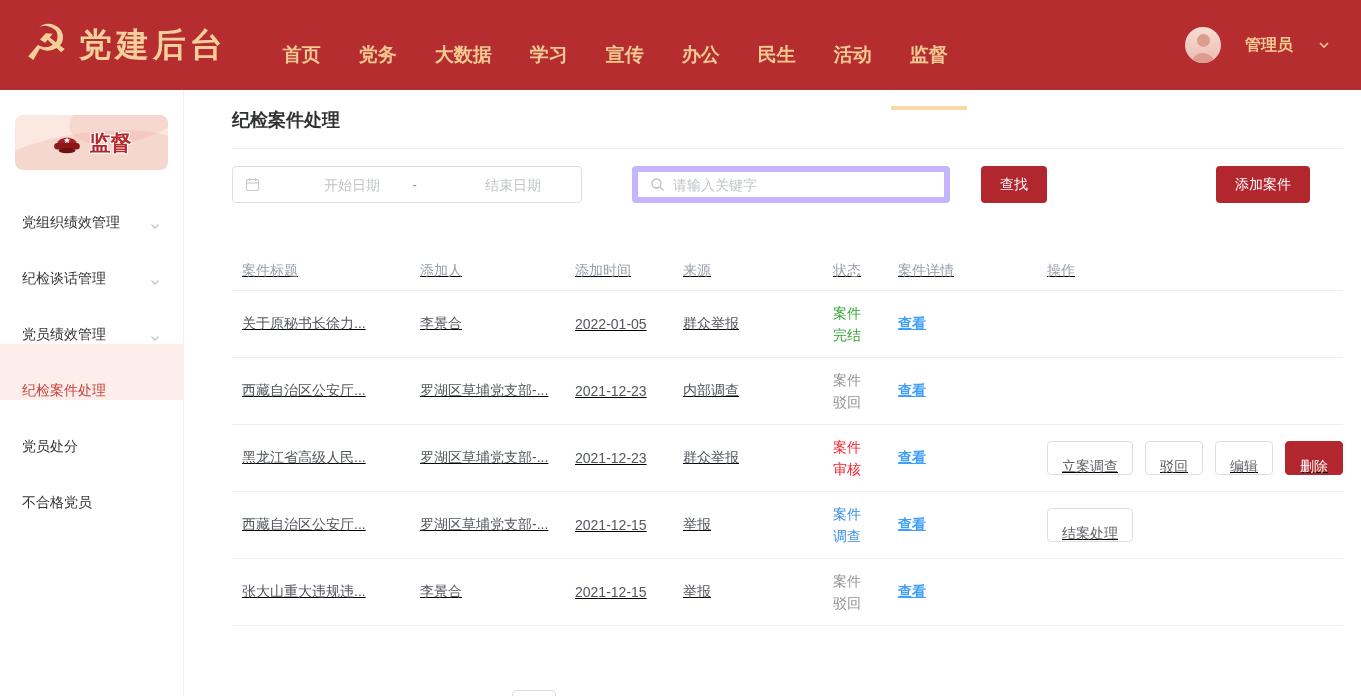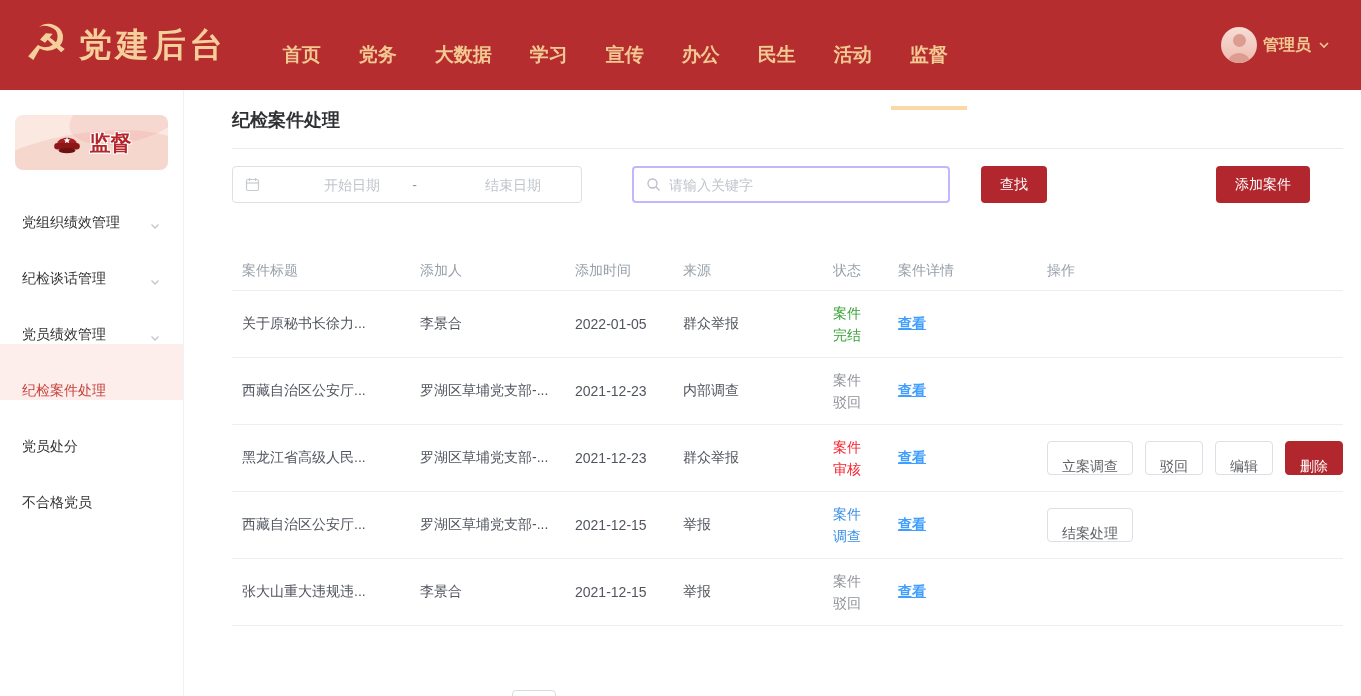--- a/index.html
+++ b/index.html
@@ -8,21 +8,21 @@
 
   
   .topbar { height:90px; background:#b52d2f; display:flex; align-items:center; padding:0 30px 0 24px; }
   .logo { display:flex; align-items:center; gap:10px; cursor:pointer; }
   .logo-emblem { font-size:50px; line-height:1; color:#f5cf9b; transform:translateY(-2px); }
   .logo-text { font-size:33px; font-weight:bold; color:#f5cf9b; letter-spacing:4px; }
   .main-nav { display:flex; margin-left:56px; height:90px; }
   .nav-item { position:relative; display:flex; align-items:center; height:110px; margin-right:38px;
               color:#f2c992; font-size:19px; font-weight:bold; cursor:pointer; white-space:nowrap; }
   .nav-item.active::after { content:""; position:absolute; left:-19px; right:-19px; bottom:0; height:4px; background:#fbd9a7; }
-  .user-block { margin-left:auto; display:flex; align-items:center; gap:6px; cursor:pointer; }
+  .user-block { margin-left:auto; display:flex; align-items:center; gap:24px; cursor:pointer; }
   .avatar { position:relative; width:36px; height:36px; border-radius:50%;
             background:linear-gradient(180deg,#f7ddd5 0%,#eebbaf 100%); overflow:hidden; }
   .avatar::before { content:""; position:absolute; left:50%; top:7px; width:13px; height:13px; margin-left:-6.5px;
                     border-radius:50%; background:#dd9c90; }
   .avatar::after { content:""; position:absolute; left:50%; bottom:-4px; width:24px; height:14px; margin-left:-12px;
                    border-radius:12px 12px 0 0; background:#dd9c90; }
   .user-name { color:#f2c992; font-size:16px; font-weight:bold; }
 
   
   .layout { display:flex; height:606px; }
@@ -46,32 +46,32 @@
   .page-title { font-size:18px; font-weight:bold; color:#303133; }
   .title-divider { margin-top:16px; border-bottom:1px solid #e9ebee; }
 
   .filter-row { display:flex; align-items:center; margin-top:17px; }
   .date-range { width:350px; height:37px; border:1px solid #dcdfe6; border-radius:4px;
                 display:flex; align-items:center; padding:0 12px; background:#fff; }
   .date-range input { border:none; outline:none; flex:1; min-width:0; text-align:center; font-size:14px;
                       font-family:inherit; color:#606266; background:transparent;margin-left:36px; }
   .date-range input::placeholder { color:#c0c4cc; }
   .date-sep { color:#999; font-size:14px; padding:0 4px; }
-  .search-box { width:318px; height:37px; border:2px solid #c4b5fd; border-radius:4px;
+  .search-box { width:318px; height:37px; border:6px solid #c4b5fd; border-radius:4px;
                 display:flex; align-items:center; padding:0 12px; margin-left:50px; background:#fff; }
   .search-box input { border:none; outline:none; flex:1; min-width:0; font-size:14px; margin-left:8px;
                       font-family:inherit; color:#606266; background:transparent; }
   .search-box input::placeholder { color:#c0c4cc; }
   .btn-red { height:37px; padding:0 19px; background:#b2272d; color:#fff; font-size:14px; border:none;
              border-radius:4px; cursor:pointer; font-family:inherit; }
   .btn-find { margin-left:31px; }
   .btn-add { margin-left:auto; margin-right:33px; }
 
   
-  .case-table { margin-top:48px; }
+  .case-table { margin-top:48px;text-decoration:underline; }
   .t-head { display:flex; align-items:center; height:40px; padding-left:10px;
             color:#98a0aa; font-size:14px; border-bottom:1px solid #ebeef5; }
   .t-row { display:flex; align-items:center; height:67px; padding-left:10px;
            font-size:14px; color:#515а5e; color:#51555e; border-bottom:1px solid #ebeef5; }
   .col-title  { width:157px; padding-right:8px; }
   .col-creator{ width:155px; padding-right:8px;margin-left:21px; }
   .col-date   { width:108px; padding-right:8px; }
   .col-source { width:150px; padding-right:8px; }
   .col-status { width:57px; }
   .col-detail { width:145px; padding-left:8px; }

